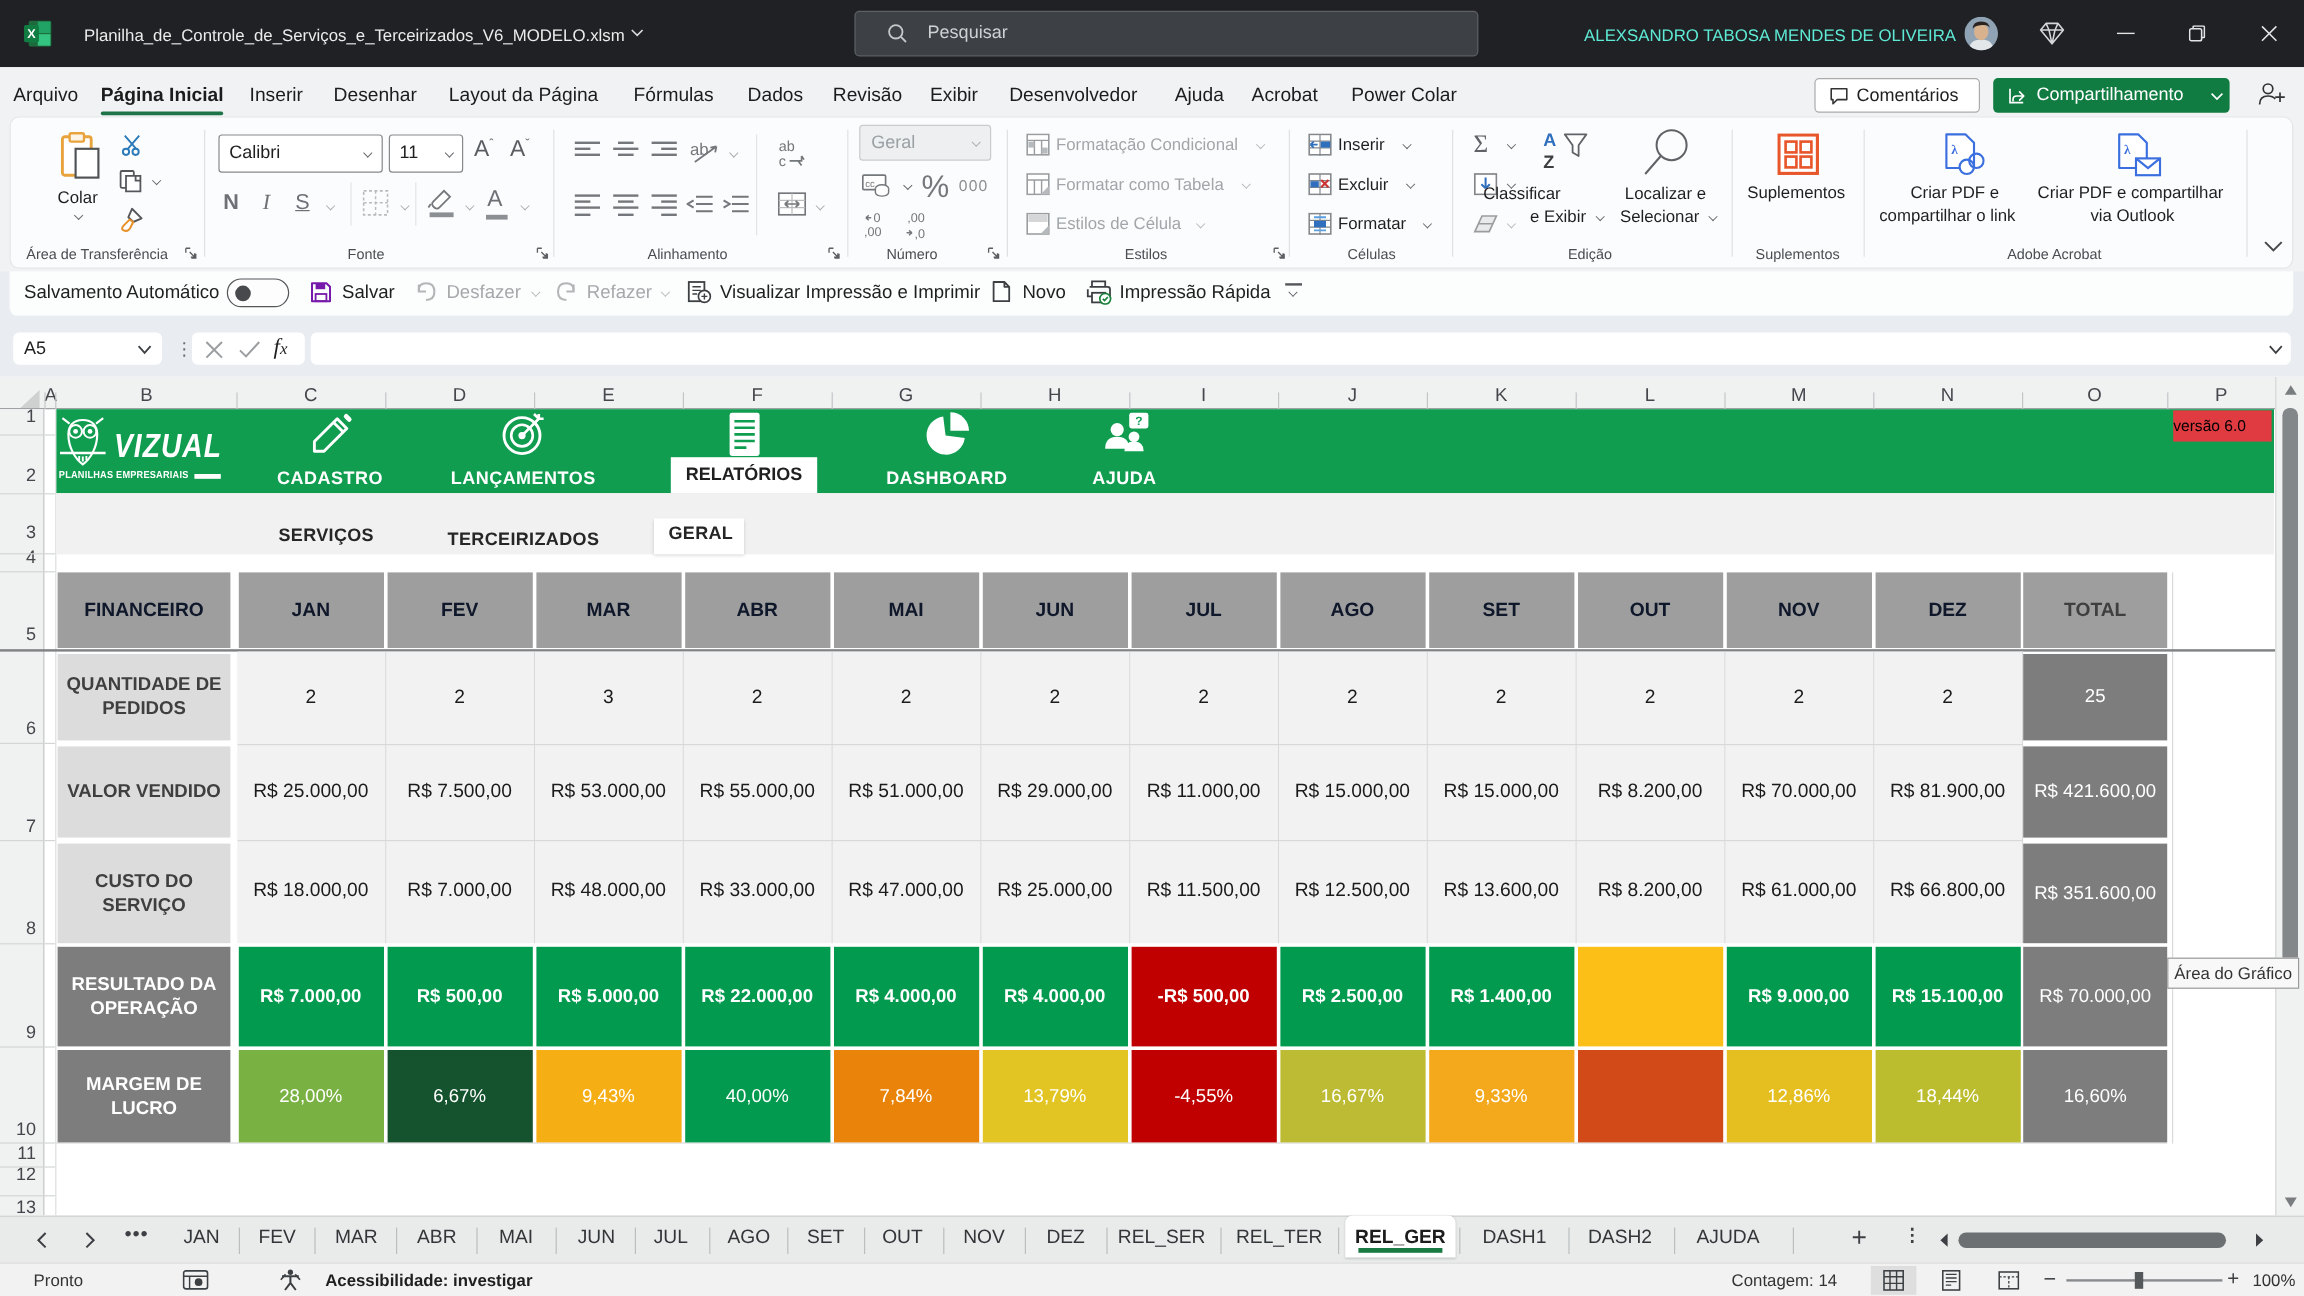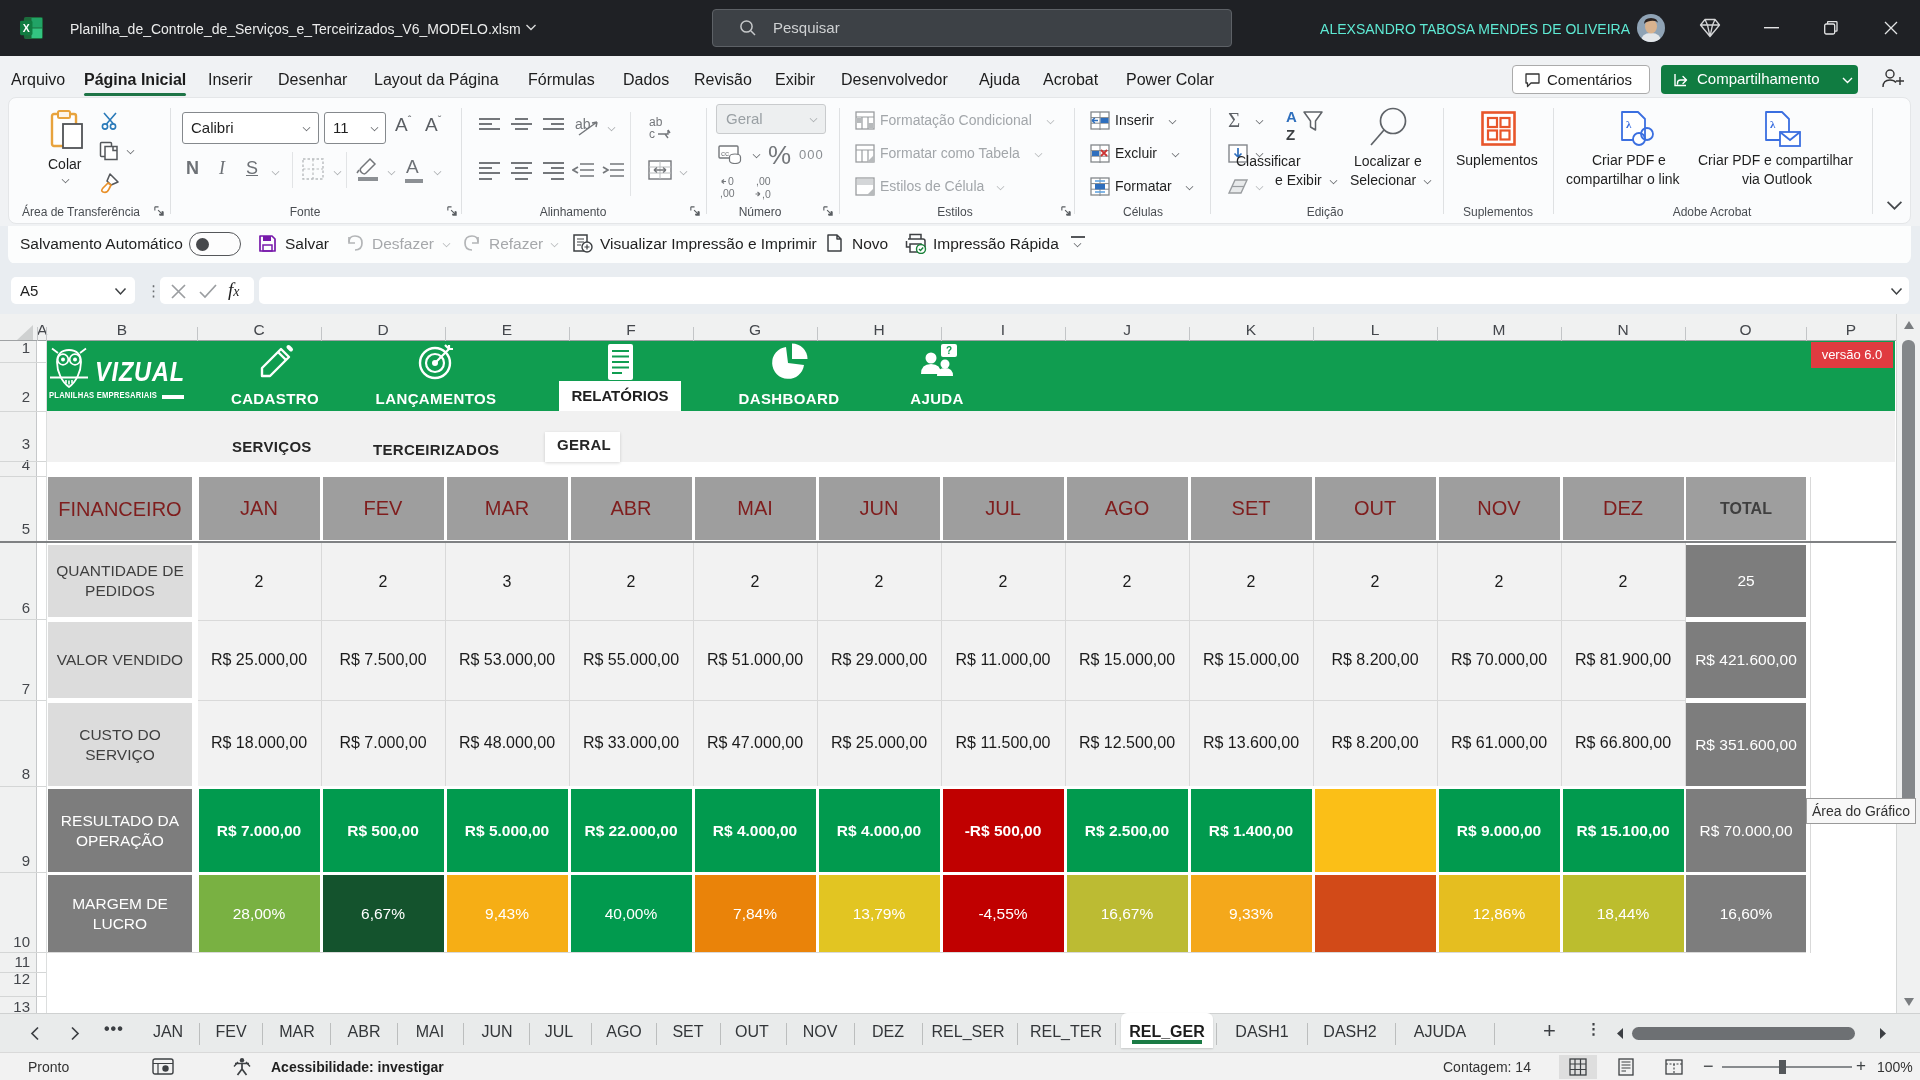--- a/index.html
+++ b/index.html
@@ -35,28 +35,28 @@
   #grid{position:absolute;left:0;top:314px;width:1920px;height:699px;background:#fff;overflow:hidden}
   #colhead{position:absolute;left:0;top:0;width:1896px;height:27px;background:#f0f1f1;border-bottom:1px solid #9fa2a4;color:#44474c;font-size:15px}
   .clab{position:absolute;top:7px;text-align:center;font-size:15.5px}
   #gutter{position:absolute;left:0;top:27px;width:37px;height:672px;background:#f0f1f1;border-right:1px solid #c6c8ca;color:#44474c;font-size:15px}
   .rnum{position:absolute;right:6px;text-align:right}
   
   #banner{position:absolute;left:47px;top:27px;width:1848px;height:70px;background:#109d50;color:#fff}
   .bmenu{position:absolute;top:49px;font-weight:bold;font-size:15px;letter-spacing:.4px;transform:translateX(-50%)}
   #reltab{position:absolute;left:559px;top:67px;width:122px;height:30px;background:#fff;color:#1f1f1f;font-weight:bold;font-size:15px;text-align:center;line-height:30px}
   #row3{position:absolute;left:47px;top:97px;width:1848px;height:51px;background:#f1f1f1}
-  #vbadge{position:absolute;left:1811px;top:28px;width:82px;height:26px;background:#e03b40;color:#ffffff;font-size:13px;text-align:center;line-height:26px}
+  #vbadge{position:absolute;left:1811px;top:28px;width:82px;height:26px;background:#e03b40;color:#000000;font-size:13px;line-height:26px}
   
   .trow{position:absolute;left:197px;display:flex}
   .trow>div{width:121px;margin:0 1.5px;display:flex;align-items:center;justify-content:center}
   .trow.val>div{background:transparent;font-size:16px;color:#1b1b1b}
-  .lcell{position:absolute;left:48px;width:144px;display:flex;align-items:center;justify-content:center;text-align:center;font-weight:normal;font-size:15.5px;padding:0 2px;line-height:20px}
+  .lcell{position:absolute;left:48px;width:144px;display:flex;align-items:center;justify-content:center;text-align:center;font-weight:bold;font-size:15.5px;padding:0 2px;line-height:20px}
   .tcell{position:absolute;left:1686px;width:120px;display:flex;align-items:center;justify-content:center;background:#7d7d7d;color:#ffffff;font-size:15.5px}
-  .hdr{background:#9e9e9e;color:#7f1d1d;font-weight:normal;font-size:20px}
+  .hdr{background:#9e9e9e;color:#0f172a;font-weight:bold;font-size:16px}
   .trow.hdr{background:transparent}
   .trow.hdr>div{background:#9e9e9e}
   .hdr2{background:#9e9e9e;color:#3f3f3f;font-weight:bold;font-size:16px}
   .lbl{background:#dcdcdc;color:#3f3f3f}
   .dk{background:#7d7d7d;color:#fff}
   .gridbg{position:absolute;left:198px;width:1488px;background:#f2f2f2;background-image:linear-gradient(90deg,#d9d9d9 1px,transparent 1px);background-size:124px 100%;background-position:123px 0}
   .ghline{position:absolute;left:198px;width:1488px;height:1px;background:#d9d9d9}
   .res>div{background:#019a4e;color:#fff;font-weight:bold;font-size:15.5px}
   .mar>div{color:#fff;font-size:15.5px}
   #vscroll{position:absolute;left:1896px;top:0;width:24px;height:699px;background:#f0f1f1;border-left:1px solid #d5d7d7}

